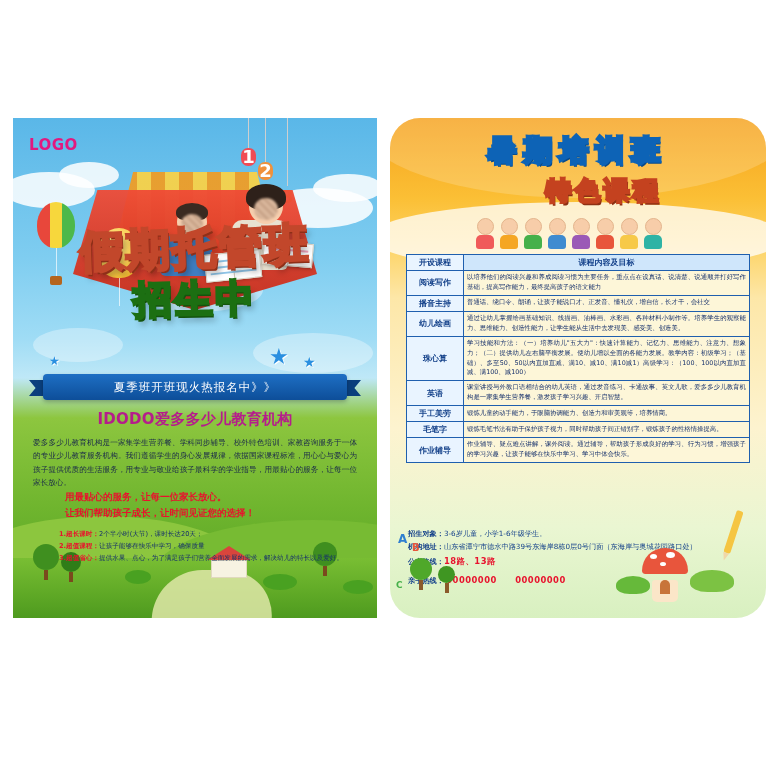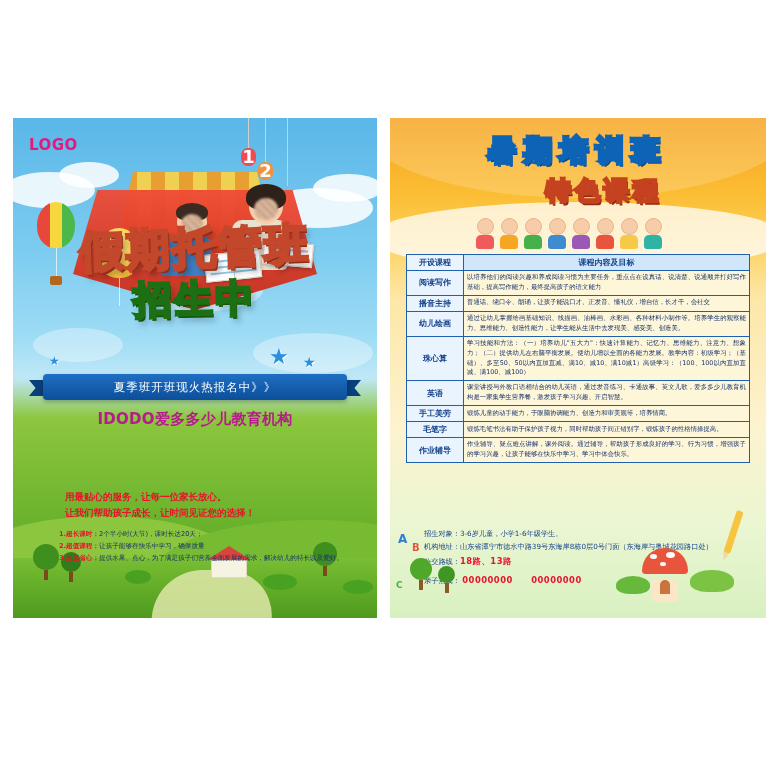--- a/index.html
+++ b/index.html
@@ -120,20 +120,21 @@
   .r1{top:372px;}
   .r2{top:388px;}
   .bullets{position:absolute;left:46px;top:410px;width:300px;font-size:6.6px;line-height:1.85;color:#16306b;}
   .bullets b{color:#e8122d;margin-top:20px;}
 
   
   .flyer-right{
     position:absolute;left:390px;top:118px;width:376px;height:500px;
     background:linear-gradient(180deg,#f6a21d 0%,#fbbf35 16%,#fdd05a 24%,#fde7a8 36%,#fdf3cf 62%,#eaf6d2 82%,#d8f0c0 100%);
     overflow:hidden;
+    border-radius:30px;
   }
   .rt-white{position:absolute;left:-20px;top:84px;width:416px;height:70px;background:#fff;border-radius:50%;opacity:.75;}
   .rt-arc{position:absolute;left:-30px;top:-70px;width:436px;height:150px;border-radius:0 0 50% 50%;background:rgba(255,255,255,.18);}
   .rt-title1{position:absolute;left:0;top:14px;width:376px;text-align:center;
     font-size:28px;font-weight:bold;color:#ffffff;letter-spacing:8px;
     -webkit-text-stroke:4px #0d63b6;text-shadow:2px 3px 0 #094a8a;}
   .rt-title2{position:absolute;left:0;top:56px;width:428px;text-align:center;
     font-size:25px;font-weight:bold;color:#ffe14a;letter-spacing:4px;
     -webkit-text-stroke:3px #c4421f;text-shadow:2px 3px 0 #8e2f13;}
   .kid-row{position:absolute;left:84px;top:96px;width:210px;height:34px;display:flex;align-items:flex-end;gap:2px;}
@@ -145,21 +146,21 @@
   .tbl{position:absolute;left:16px;top:136px;width:344px;
     border:1.6px solid #1f5fae;border-collapse:collapse;background:#fdf6d8;}
   .tbl td,.tbl th{border:1px solid #1f5fae;padding:2px 3px;vertical-align:middle;}
   .tbl th{background:#cfe6fb;color:#14418a;font-size:8px;font-weight:bold;text-align:center;}
   .tbl .cname{width:50px;text-align:center;font-size:8px;font-weight:bold;color:#14418a;background:#e9f4ff;}
   .tbl .cdesc{font-size:6.4px;line-height:1.55;color:#16306b;text-align:justify;}
 
   
   .rfoot{position:absolute;left:18px;top:410px;width:344px;font-size:7.2px;line-height:1.8;color:#14418a;}
   .rfoot .num{color:#e8122d;font-weight:bold;font-size:8.4px;letter-spacing:.5px;}
-  .rfoot .lbl{font-weight:normal;margin-left:16px;}
+  .rfoot .lbl{font-weight:bold;}
 
   
   .mushroom{position:absolute;}
   .mushroom .cap{width:46px;height:26px;border-radius:26px 26px 4px 4px;background:#e8553c;position:relative;}
   .mushroom .cap i{position:absolute;background:#fff;border-radius:50%;}
   .mushroom .stem{width:26px;height:22px;background:#fbe6c8;margin:0 auto;border-radius:3px 3px 5px 5px;}
   .mushroom .door{width:10px;height:14px;background:#c8743a;border-radius:5px 5px 0 0;margin:6px auto 0;}
   .rbush{position:absolute;border-radius:50% 50% 40% 40%;background:#7cc243;}
   .rtree{position:absolute;}
   .rtree .c{border-radius:50%;background:#4fa82a;}
@@ -278,20 +279,21 @@
     <div class="rib-end rib-l"></div>
     <div class="rib-end rib-r"></div>
     <div class="ribbon">
       <span class="ribbon-txt">夏季班开班  </span>
       <span class="ribbon-txt hot">现火热报名中</span>
       <span class="ribbon-txt"> 》》</span>
     </div>
 
     <div class="org">IDODO爱多多少儿教育机构</div>
 
+    <div class="para">爱多多少儿教育机构是一家集学生营养餐、学科同步辅导、校外特色培训、家教咨询服务于一体的专业少儿教育服务机构。我们遵循学生的身心发展规律，依据国家课程标准，用心心与爱心为孩子提供优质的生活服务，用专业与敬业给孩子最科学的学业指导，用最贴心的服务，让每一位家长放心。</div>
 
     <div class="redline r1">用最贴心的服务，让每一位家长放心。</div>
     <div class="redline r2">让我们帮助孩子成长，让时间见证您的选择！</div>
 
     <div class="bullets">
       <div>
         <b>1.超长课时：</b><span>2个半小时(大节)，课时长达20天；</span>
       </div>
       <div>
         <b>2.超值课程：</b><span>让孩子能够在快乐中学习，确保质量</span>

